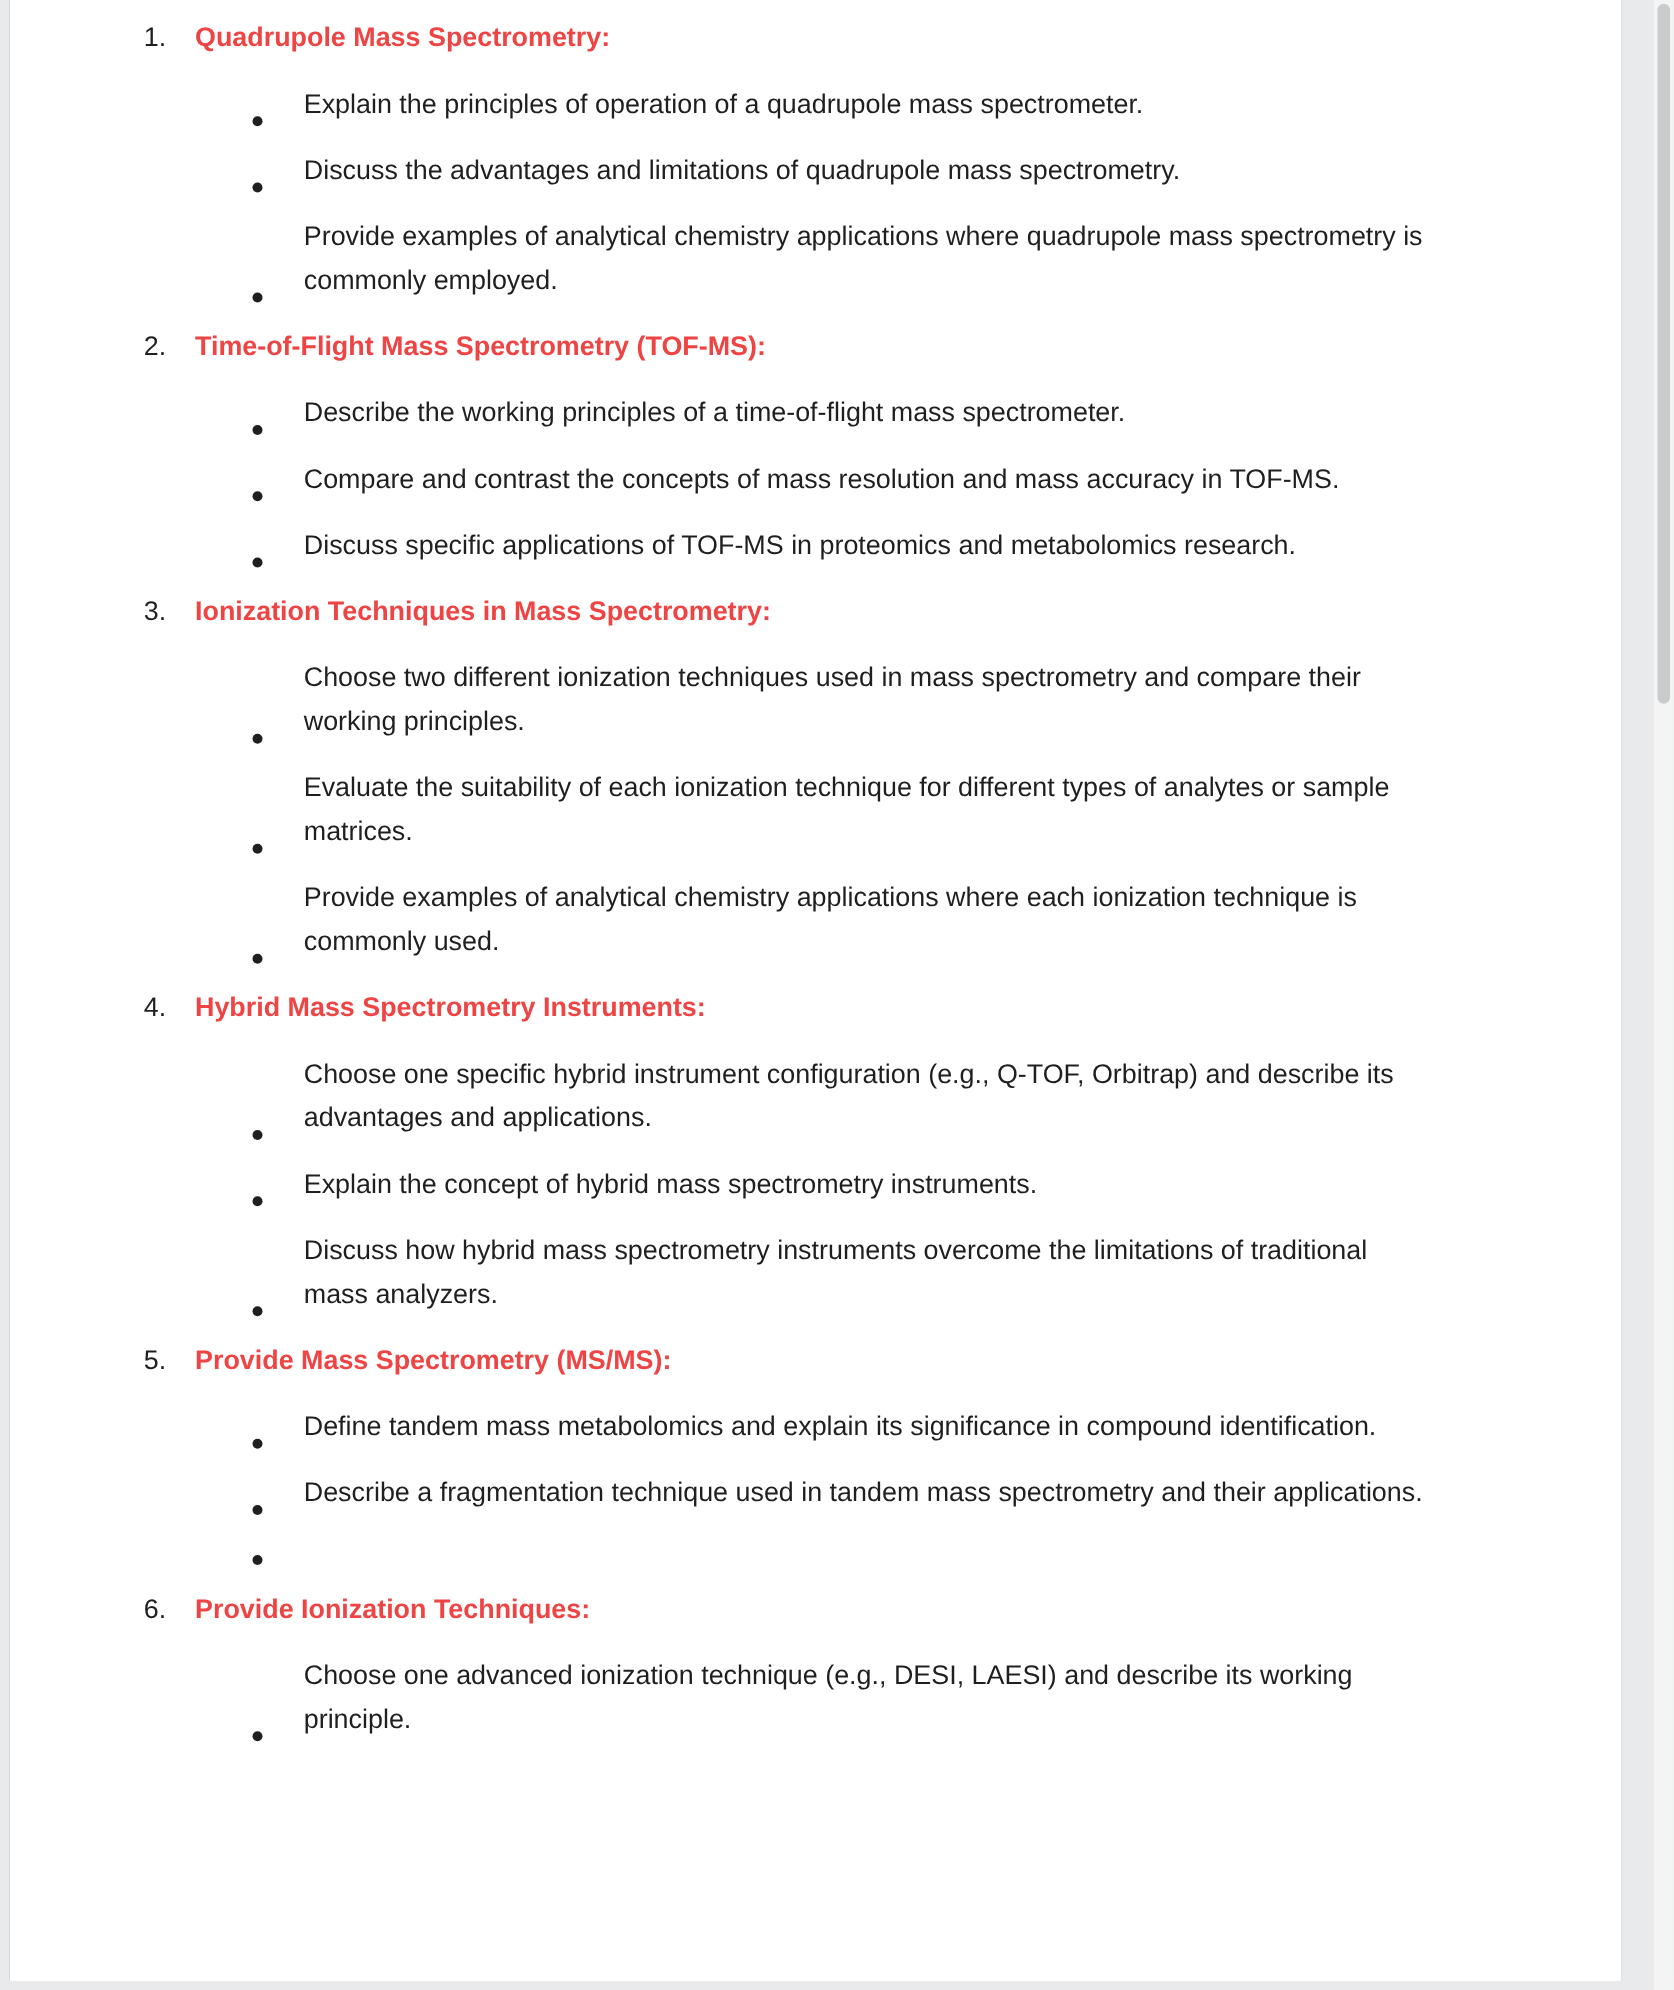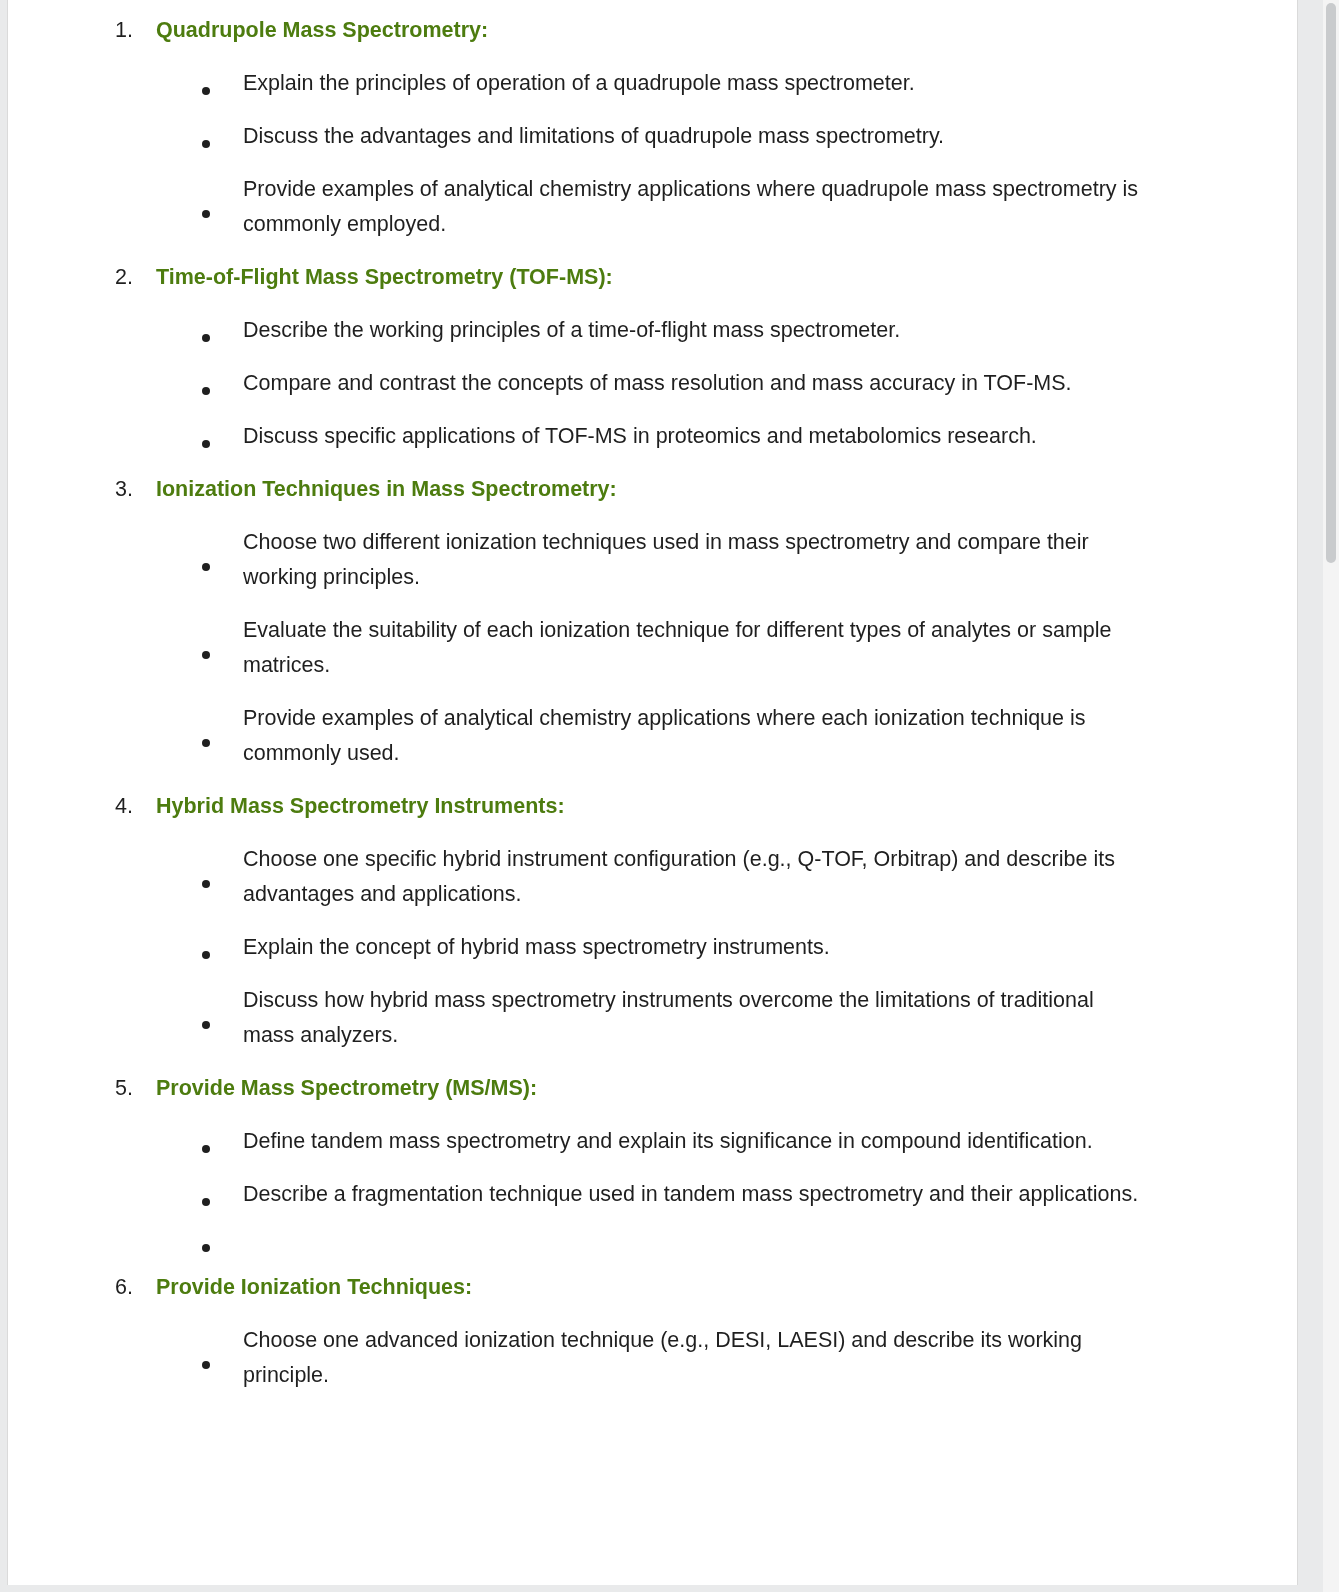--- a/index.html
+++ b/index.html
@@ -37,29 +37,29 @@
   }
   .sec-num {
     width: 41px;
     flex: 0 0 41px;
     color: #1f1f1f;
   }
   .sec-title {
     font-size: 21.5px;
     line-height: 35px;
     font-weight: bold;
-    color: #4d7c0f;
+    color: #ef4444;
     white-space: nowrap;
   }
   ul.bullets {
     list-style: none;
   }
   li.bullet {
     display: flex;
-    align-items: center;
+    align-items: flex-end;
     padding-left: 87px;
     margin-bottom: 18px;
   }
   .dot {
     flex: 0 0 8px;
     width: 8px;
     height: 8px;
     border-radius: 50%;
     background: #1f1f1f;
     margin-top: 14px;
@@ -194,21 +194,21 @@
     </section>
 
     <section class="doc-section">
       <div class="sec-header">
         <span class="sec-num">5.</span>
         <h2 class="sec-title">Provide Mass Spectrometry (MS/MS):</h2>
       </div>
       <ul class="bullets">
         <li class="bullet">
           <span class="dot"></span>
-          <span class="bullet-text">Define tandem mass spectrometry and explain its significance in compound identification.</span>
+          <span class="bullet-text">Define tandem mass metabolomics and explain its significance in compound identification.</span>
         </li>
         <li class="bullet">
           <span class="dot"></span>
           <span class="bullet-text">Describe a fragmentation technique used in tandem mass spectrometry and their applications.</span>
         </li>
         <li class="bullet">
           <span class="dot"></span>
         </li>
       </ul>
     </section>

